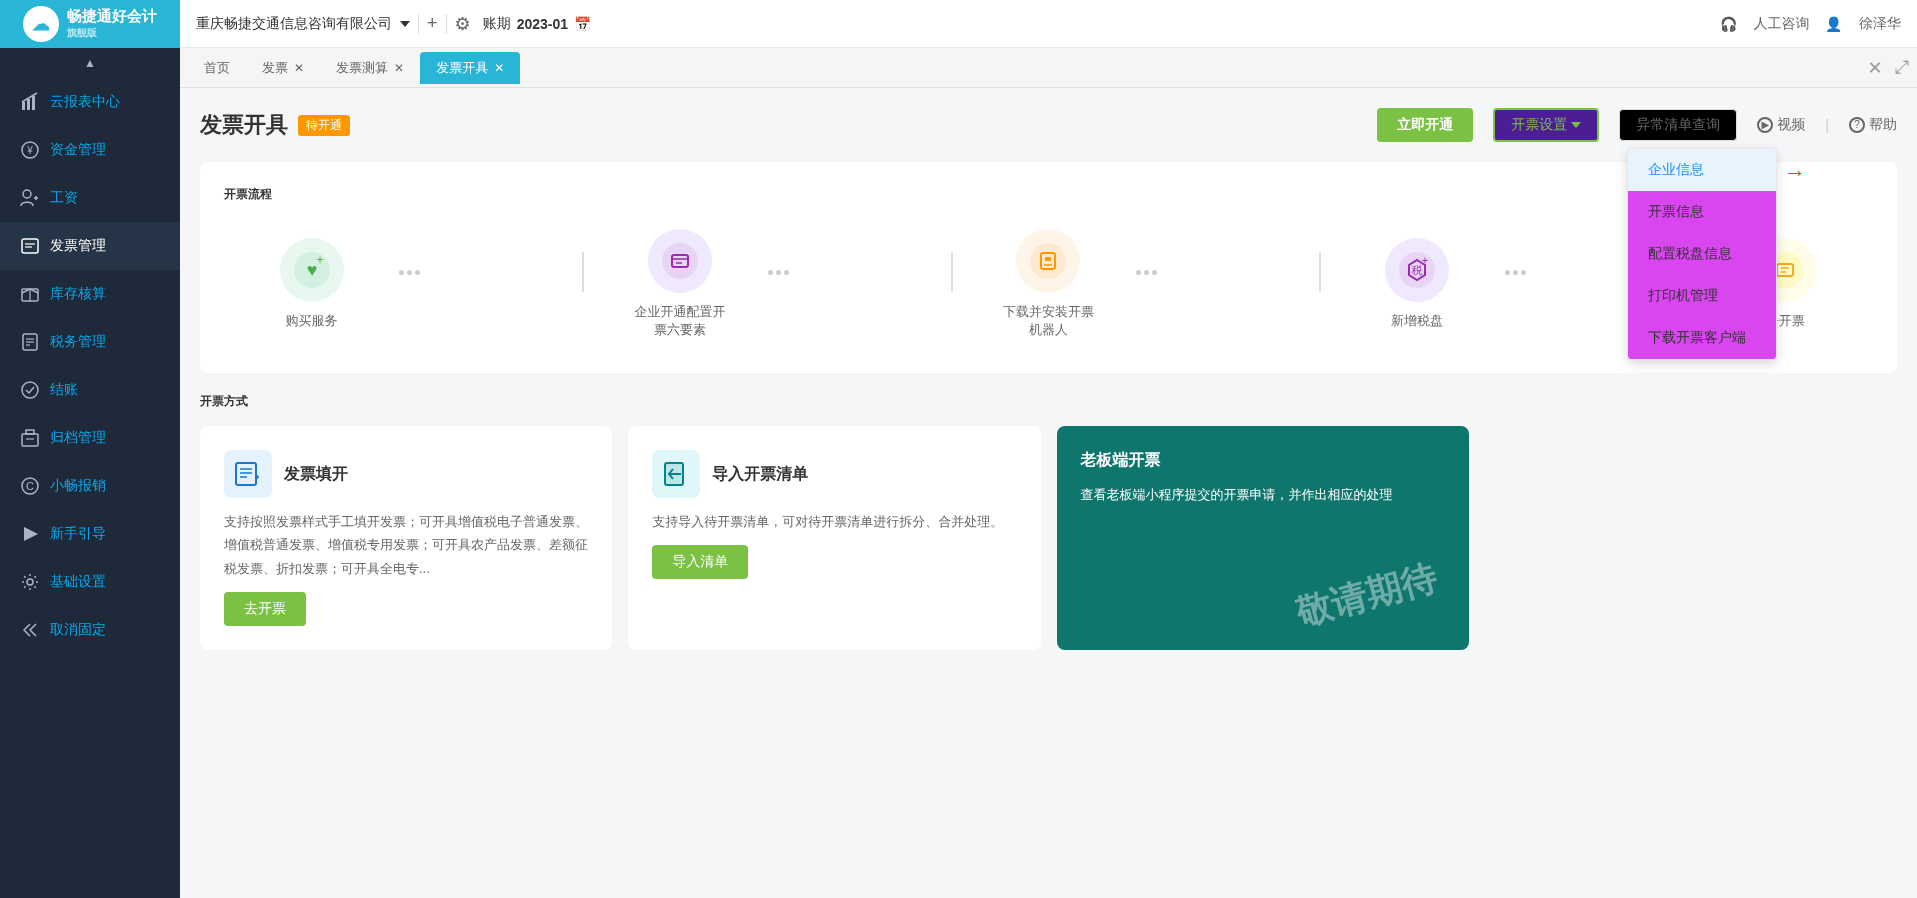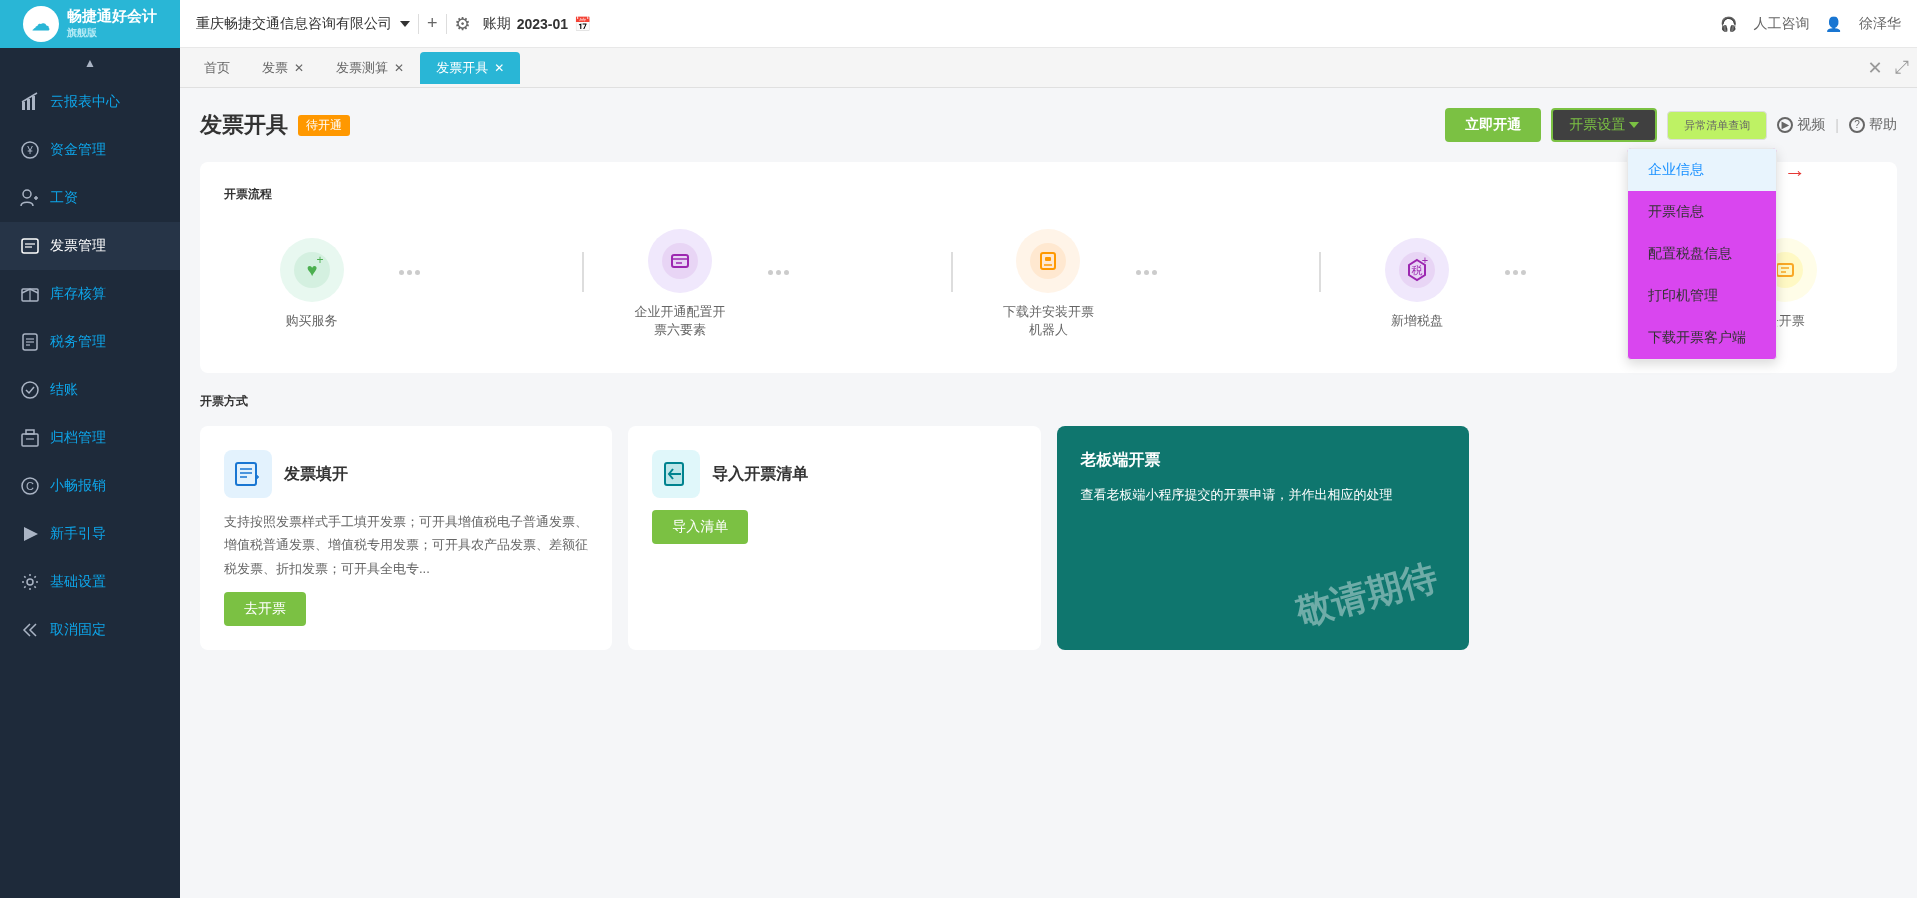--- a/index.html
+++ b/index.html
@@ -26,24 +26,24 @@
     .tab-close { font-size: 12px; cursor: pointer; }
     .tabs-actions { margin-left: auto; display: flex; align-items: center; gap: 4px; color: #999; }
 
     
     .main { margin-top: 88px; margin-left: 180px; padding: 20px; height: calc(100vh - 88px); overflow-y: auto; background: #f5f6f8; }
 
     
     .page-header { display: flex; align-items: center; justify-content: space-between; margin-bottom: 20px; }
     .page-title { font-size: 22px; font-weight: bold; color: #333; display: flex; align-items: center; gap: 10px; }
     .badge-pending { background: #ff9800; color: #fff; font-size: 12px; padding: 2px 8px; border-radius: 3px; font-weight: normal; }
-    .page-actions { display: flex; align-items: center; gap: 10px; position: relative; }
+    .page-actions { display: flex; align-items: center; gap: 20px; position: relative; }
     .btn-primary { background: #7bc143; color: #fff; border: none; padding: 8px 20px; border-radius: 4px; cursor: pointer; font-size: 14px; font-weight: bold; }
-    .btn-outline-green { background: #404040; color: #7bc143; border: 2px solid #7bc143; padding: 6px 16px; border-radius: 4px; cursor: pointer; font-size: 14px; display: flex; align-items: center; gap: 4px; }
-    .btn-outline-gray { background: #bef264; color: #666; border: 1px solid #ddd; padding: 6px 16px; border-radius: 4px; cursor: pointer; font-size: 11px; display: flex; align-items: center; gap: 4px; }
+    .btn-outline-green { background: #4c1d95; color: #7bc143; border: 2px solid #7bc143; padding: 6px 16px; border-radius: 4px; cursor: pointer; font-size: 14px; display: flex; align-items: center; gap: 4px; }
+    .btn-outline-gray { background: #000000; color: #666; border: 1px solid #ddd; padding: 6px 16px; border-radius: 4px; cursor: pointer; font-size: 14px; display: flex; align-items: center; gap: 4px; }
     .btn-link { background: none; border: none; color: #666; cursor: pointer; font-size: 14px; display: flex; align-items: center; gap: 4px; }
 
     
     .dropdown-menu { position: absolute; top: 40px; right: 120px; background: #d946ef; border: 1px solid #e8e8e8; border-radius: 4px; box-shadow: 0 4px 12px rgba(0,0,0,0.15); min-width: 150px; z-index: 200; }
     .dropdown-item { padding: 12px 20px; cursor: pointer; color: #333; font-size: 14px; }
     .dropdown-item.highlighted { background: #e8f4fd; color: #1890ff; }
 
     
     .section-title { font-size: 12px; font-weight: bold; color: #333; margin-bottom: 16px; }
 
@@ -439,20 +439,21 @@
           <div class="method-icon cyan">
             <svg width="30" height="30" viewBox="0 0 30 30">
                 <rect x="4" y="4" width="18" height="22" rx="2" fill="#00838f" opacity="0.15"></rect>
                 <rect x="4" y="4" width="18" height="22" rx="2" fill="none" stroke="#00838f" stroke-width="2"></rect>
                 <polyline points="12,10 8,15 12,20" fill="none" stroke="#00838f" stroke-width="2"></polyline>
                 <line x1="8" y1="15" x2="20" y2="15" stroke="#00838f" stroke-width="2"></line>
               </svg>
           </div>
           <span class="method-title">导入开票清单</span>
         </div>
+        <p class="method-desc">支持导入待开票清单，可对待开票清单进行拆分、合并处理。</p>
         <button class="method-btn">导入清单</button>
       </div>
 
 
       <div class="method-card disabled">
         <div class="method-header">
           <span class="method-title" style="color:#fff;">老板端开票</span>
         </div>
         <p class="method-desc white">查看老板端小程序提交的开票申请，并作出相应的处理</p>
         <div class="overlay-text">敬请期待</div>

